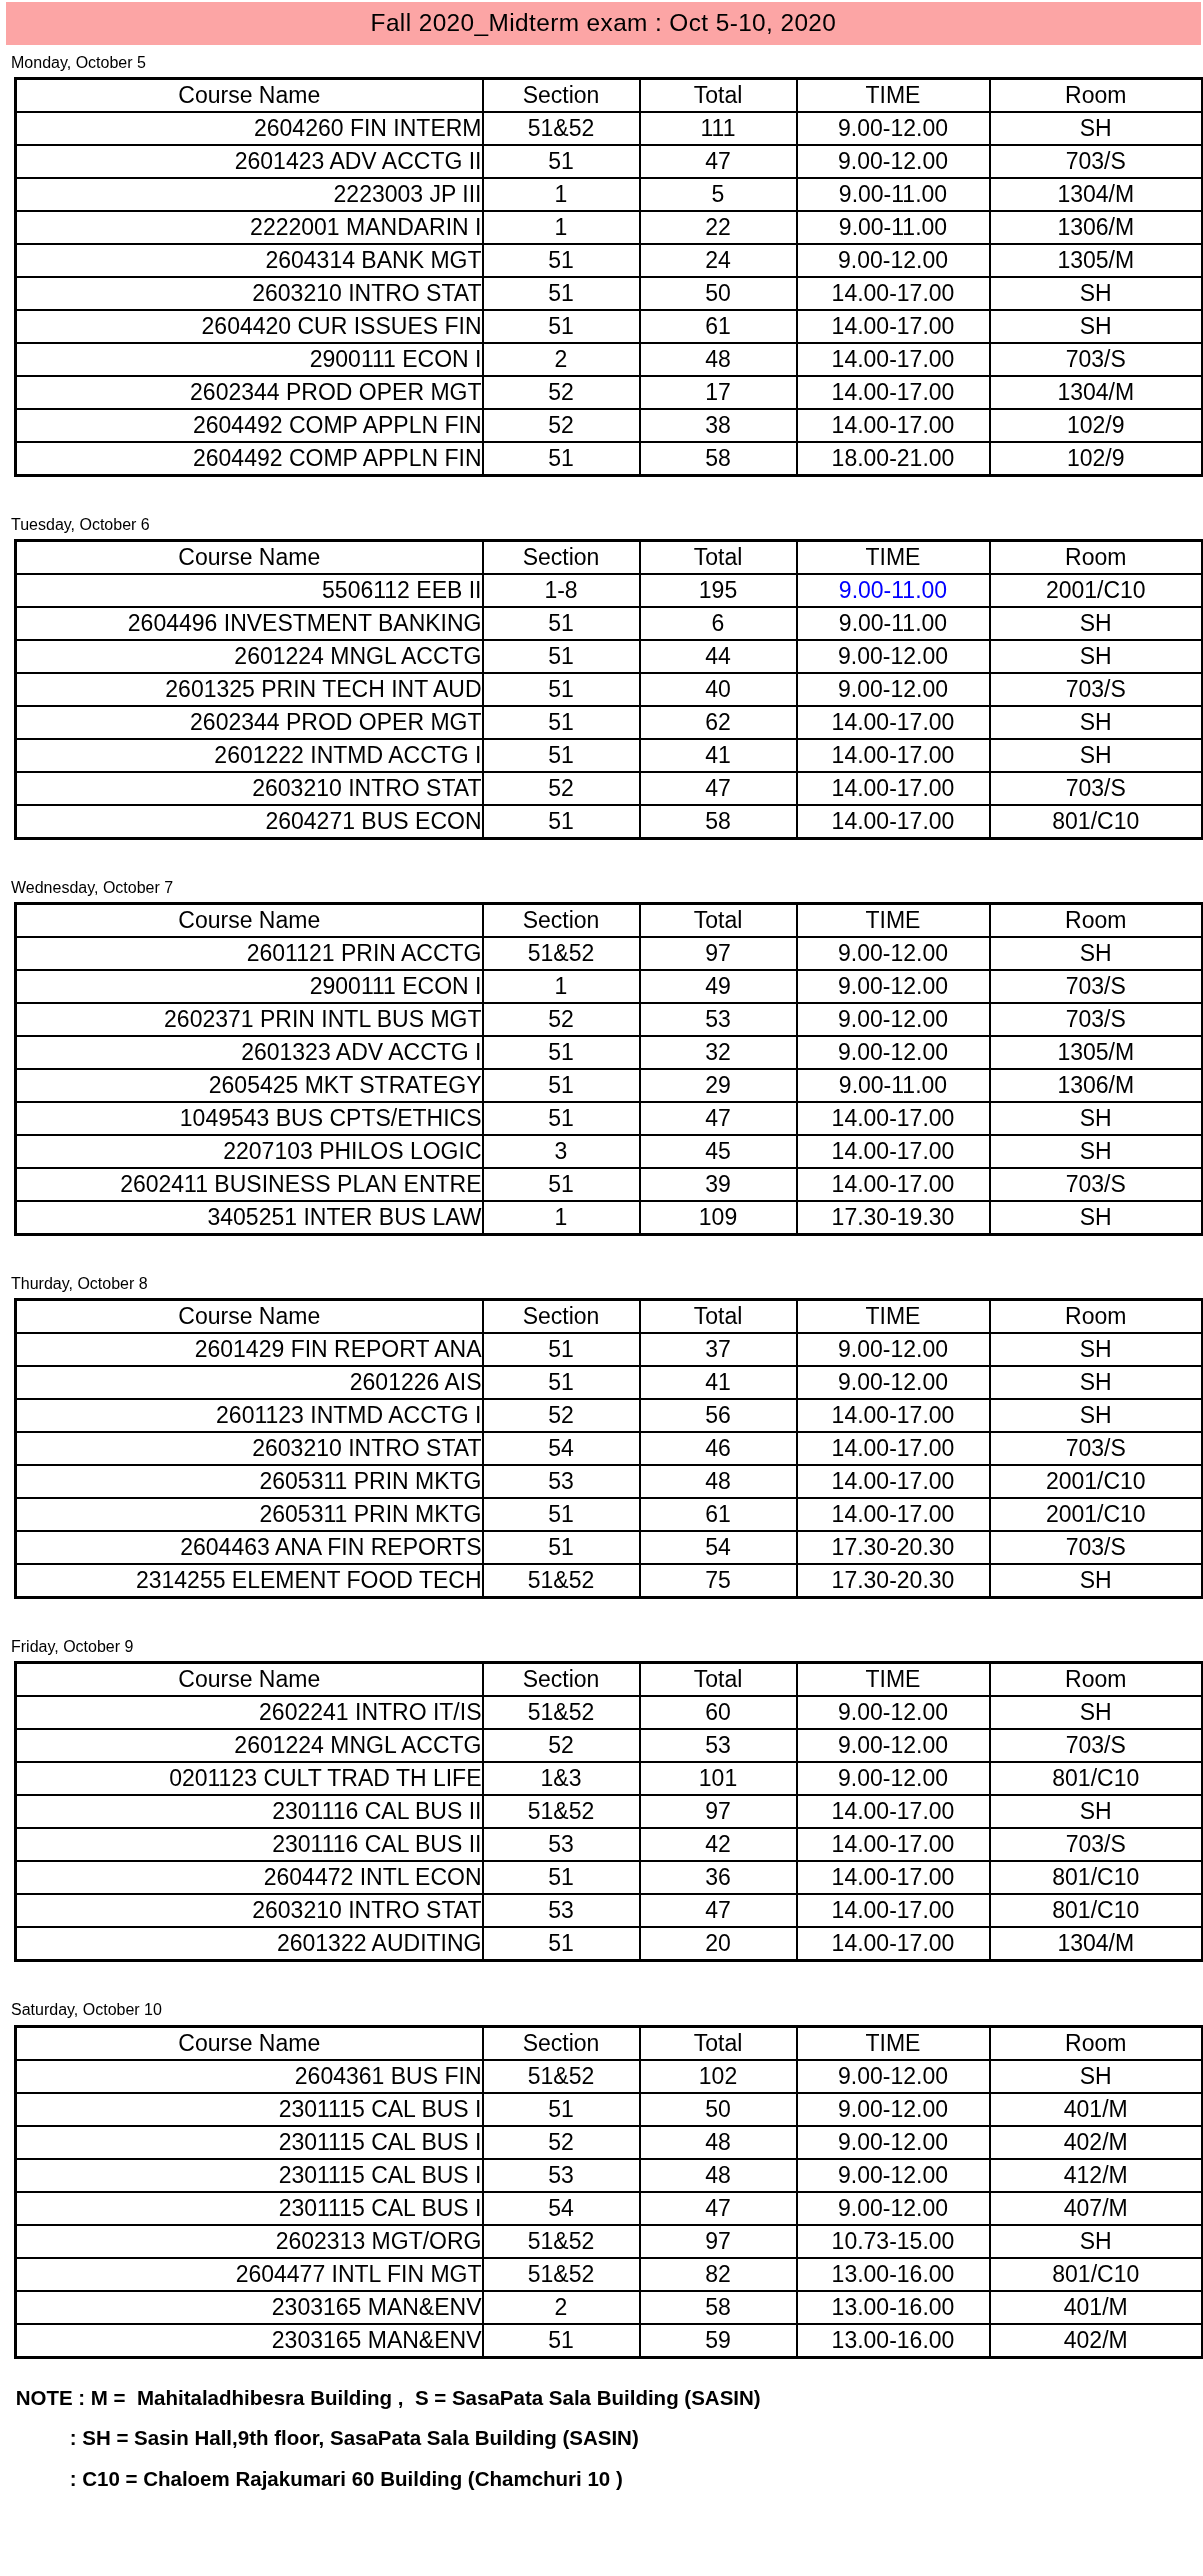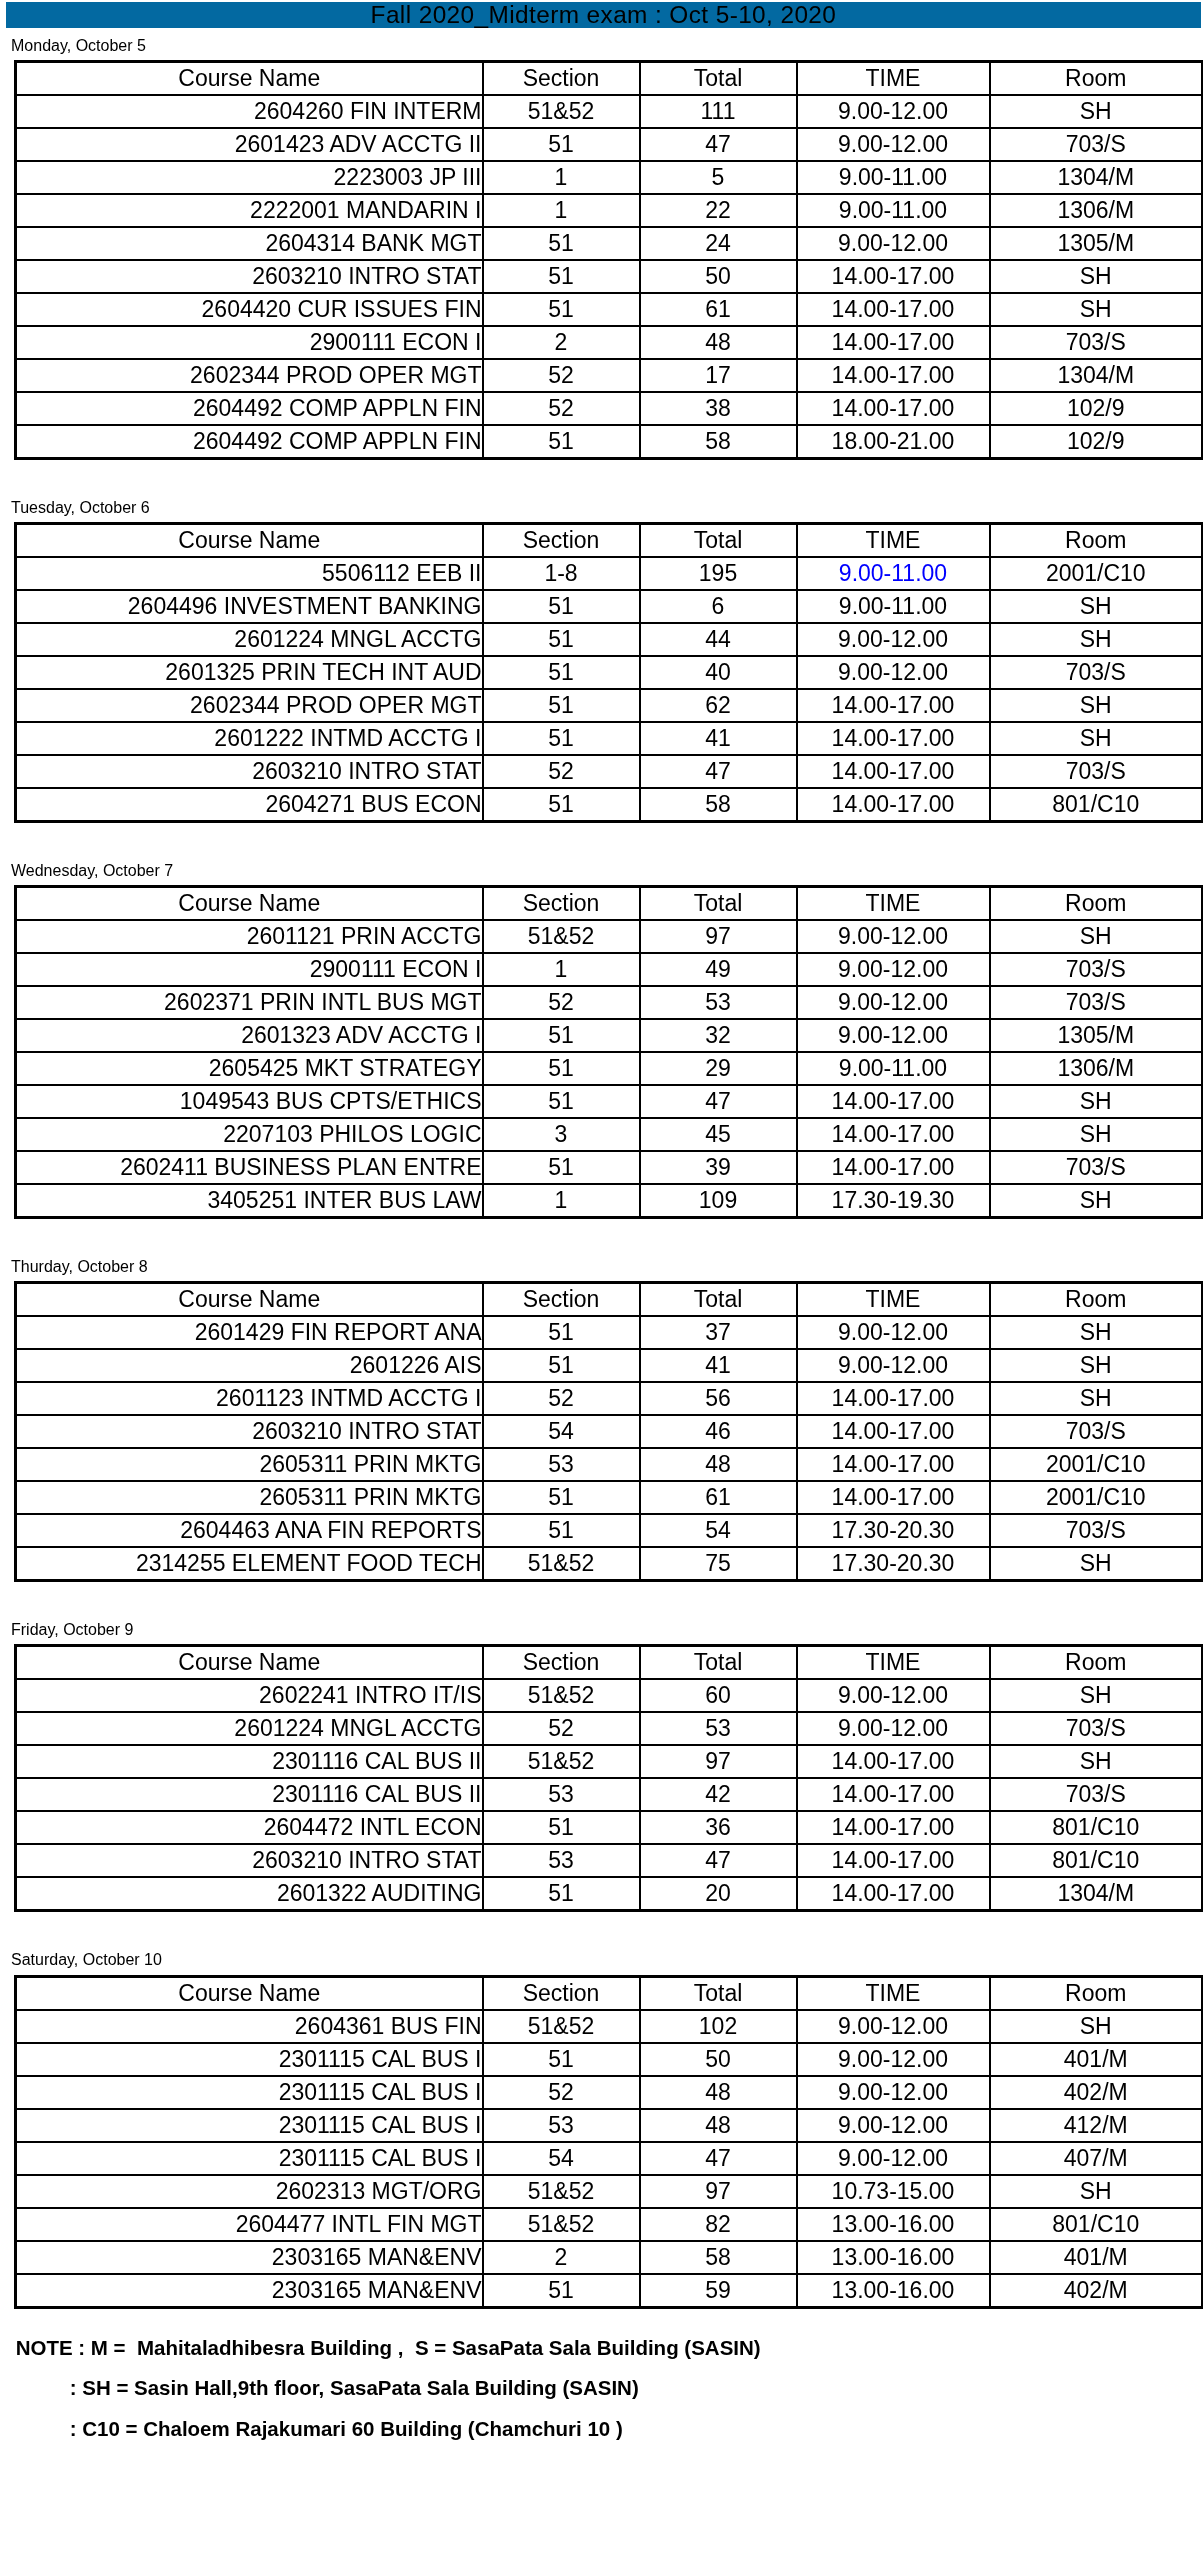--- a/index.html
+++ b/index.html
@@ -13,22 +13,22 @@
     color: #000000;
   }
   .page {
     width: 1203px;
     min-height: 2576px;
     box-sizing: border-box;
     padding-top: 1.6px;
   }
   .title-bar {
     margin: 0 1.6px 0 5.5px;
-    height: 26px;
-    background: #0369a1;
+    height: 43px;
+    background: #fca5a5;
     display: flex;
     align-items: center;
     justify-content: center;
     font-size: 24.4px;
     letter-spacing: 0.4px;
   }
   .day-section:first-child .day-heading {
     margin-top: 9.4px;
   }
   .day-heading {
@@ -453,20 +453,27 @@
               <td class="cell-total">60</td>
               <td class="cell-time">9.00-12.00</td>
               <td class="cell-room">SH</td>
             </tr>
             <tr>
               <td class="cell-course">2601224 MNGL ACCTG</td>
               <td class="cell-section">52</td>
               <td class="cell-total">53</td>
               <td class="cell-time">9.00-12.00</td>
               <td class="cell-room">703/S</td>
+            </tr>
+            <tr>
+              <td class="cell-course">0201123 CULT TRAD TH LIFE</td>
+              <td class="cell-section">1&amp;3</td>
+              <td class="cell-total">101</td>
+              <td class="cell-time">9.00-12.00</td>
+              <td class="cell-room">801/C10</td>
             </tr>
             <tr>
               <td class="cell-course">2301116 CAL BUS II</td>
               <td class="cell-section">51&amp;52</td>
               <td class="cell-total">97</td>
               <td class="cell-time">14.00-17.00</td>
               <td class="cell-room">SH</td>
             </tr>
             <tr>
               <td class="cell-course">2301116 CAL BUS II</td>

